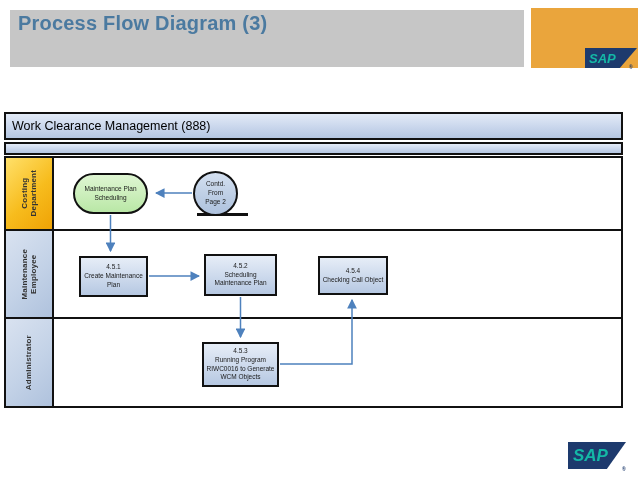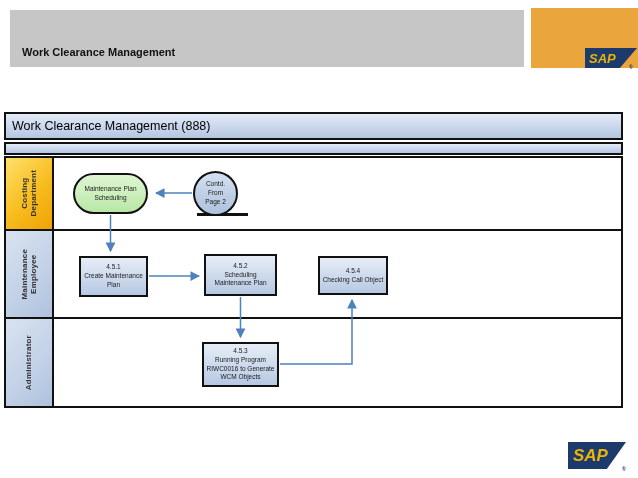--- a/index.html
+++ b/index.html
@@ -27,21 +27,21 @@
   .orange-box {
     position: absolute; left: 531px; top: 8px; width: 107px; height: 60px;
     background: #eaa53c;
   }
 
   
   .sap-logo {
     position: absolute;
     background: #1d3a6d;
     clip-path: polygon(0 0, 100% 0, 67% 100%, 0 100%);
-    color: #eab308; font-weight: bold; font-style: italic;
+    color: #14b8a6; font-weight: bold; font-style: italic;
     display: flex; align-items: center;
     font-family: "Liberation Sans", sans-serif;
   }
   .sap-logo-top { right: 1px; bottom: 0; width: 52px; height: 20px; font-size: 13px; padding-left: 4px; }
   .sap-logo-bottom { left: 568px; top: 442px; width: 58px; height: 27px; font-size: 17px; padding-left: 5px; }
   .sap-reg {
     position: absolute; font-size: 5px; color: #1d3a6d; font-style: normal; font-weight: bold;
   }
   .reg-top { left: 629px; top: 64px; }
   .reg-bottom { left: 622px; top: 466px; }
@@ -113,21 +113,21 @@
     position: absolute; left: 0; top: 0; width: 638px; height: 478px;
     pointer-events: none; z-index: 6;
   }
 </style>
 </head>
 <body>
 
 <div class="page">
 
   <div class="gray-bar">
-    <div class="slide-subtitle">Work Clearance Management</div>
+    <div class="slide-title">Process Flow Diagram (3)</div>
   </div>
   <div class="orange-box">
     <div class="sap-logo sap-logo-top">
       <span>SAP</span>
     </div>
   </div>
   <div class="sap-reg reg-top">®</div>
 
   <div class="diag-row diag-title-row">
     <span>Work Clearance Management (888)</span>

